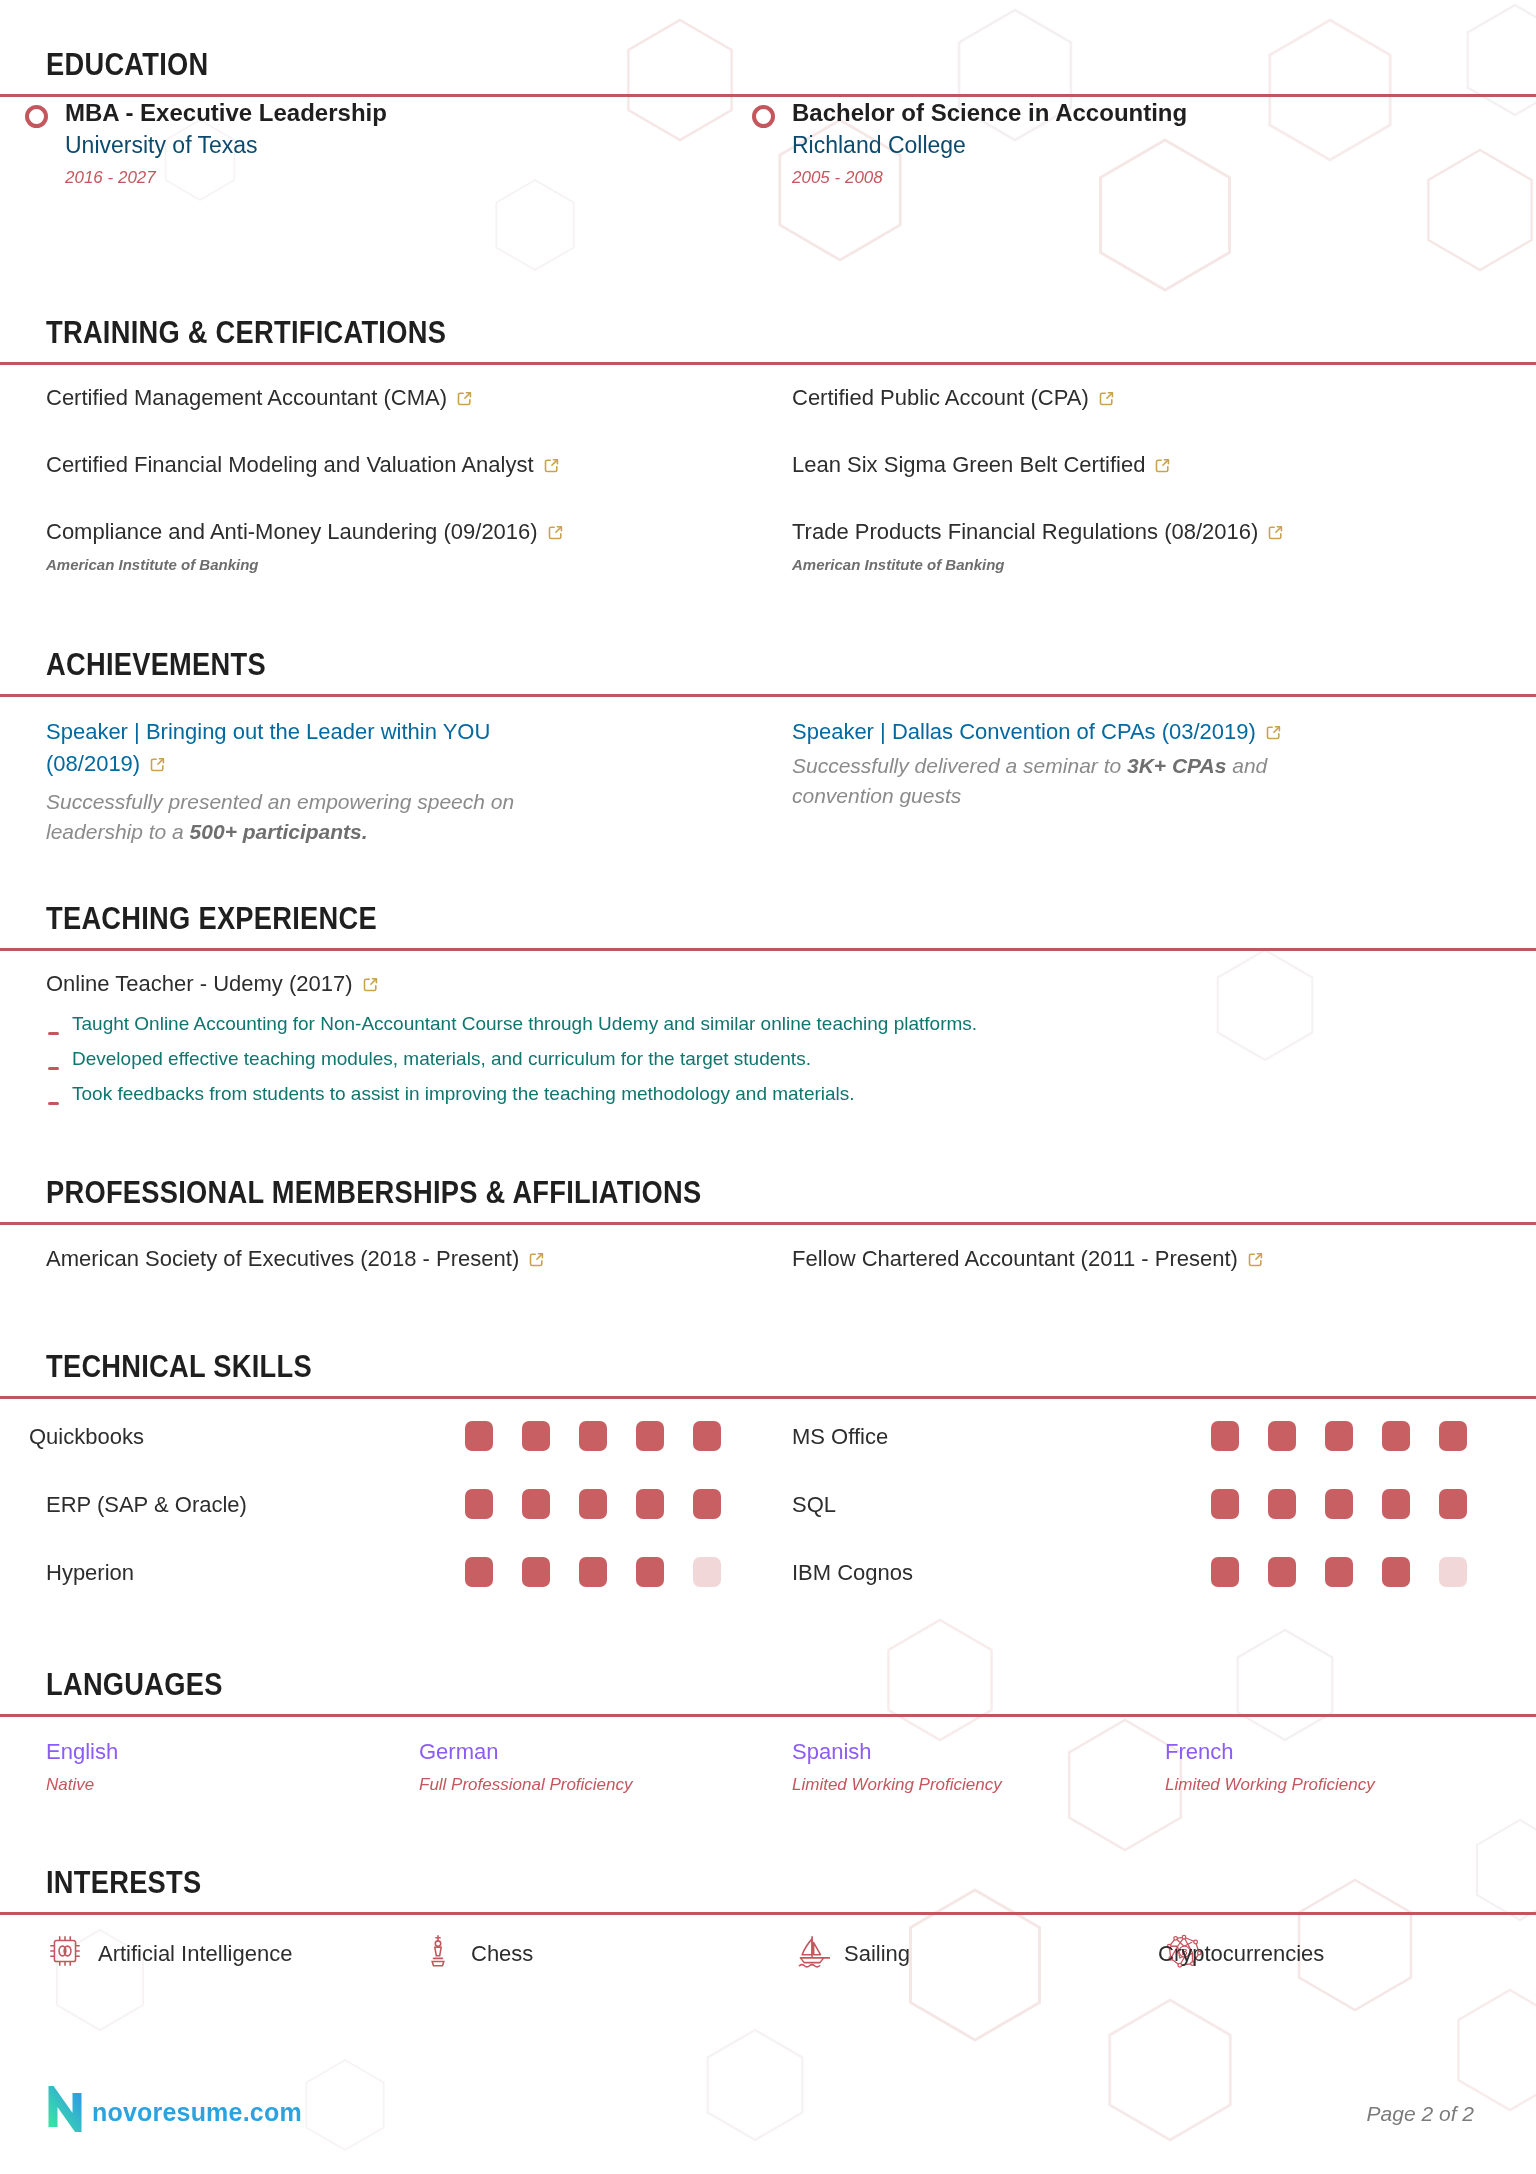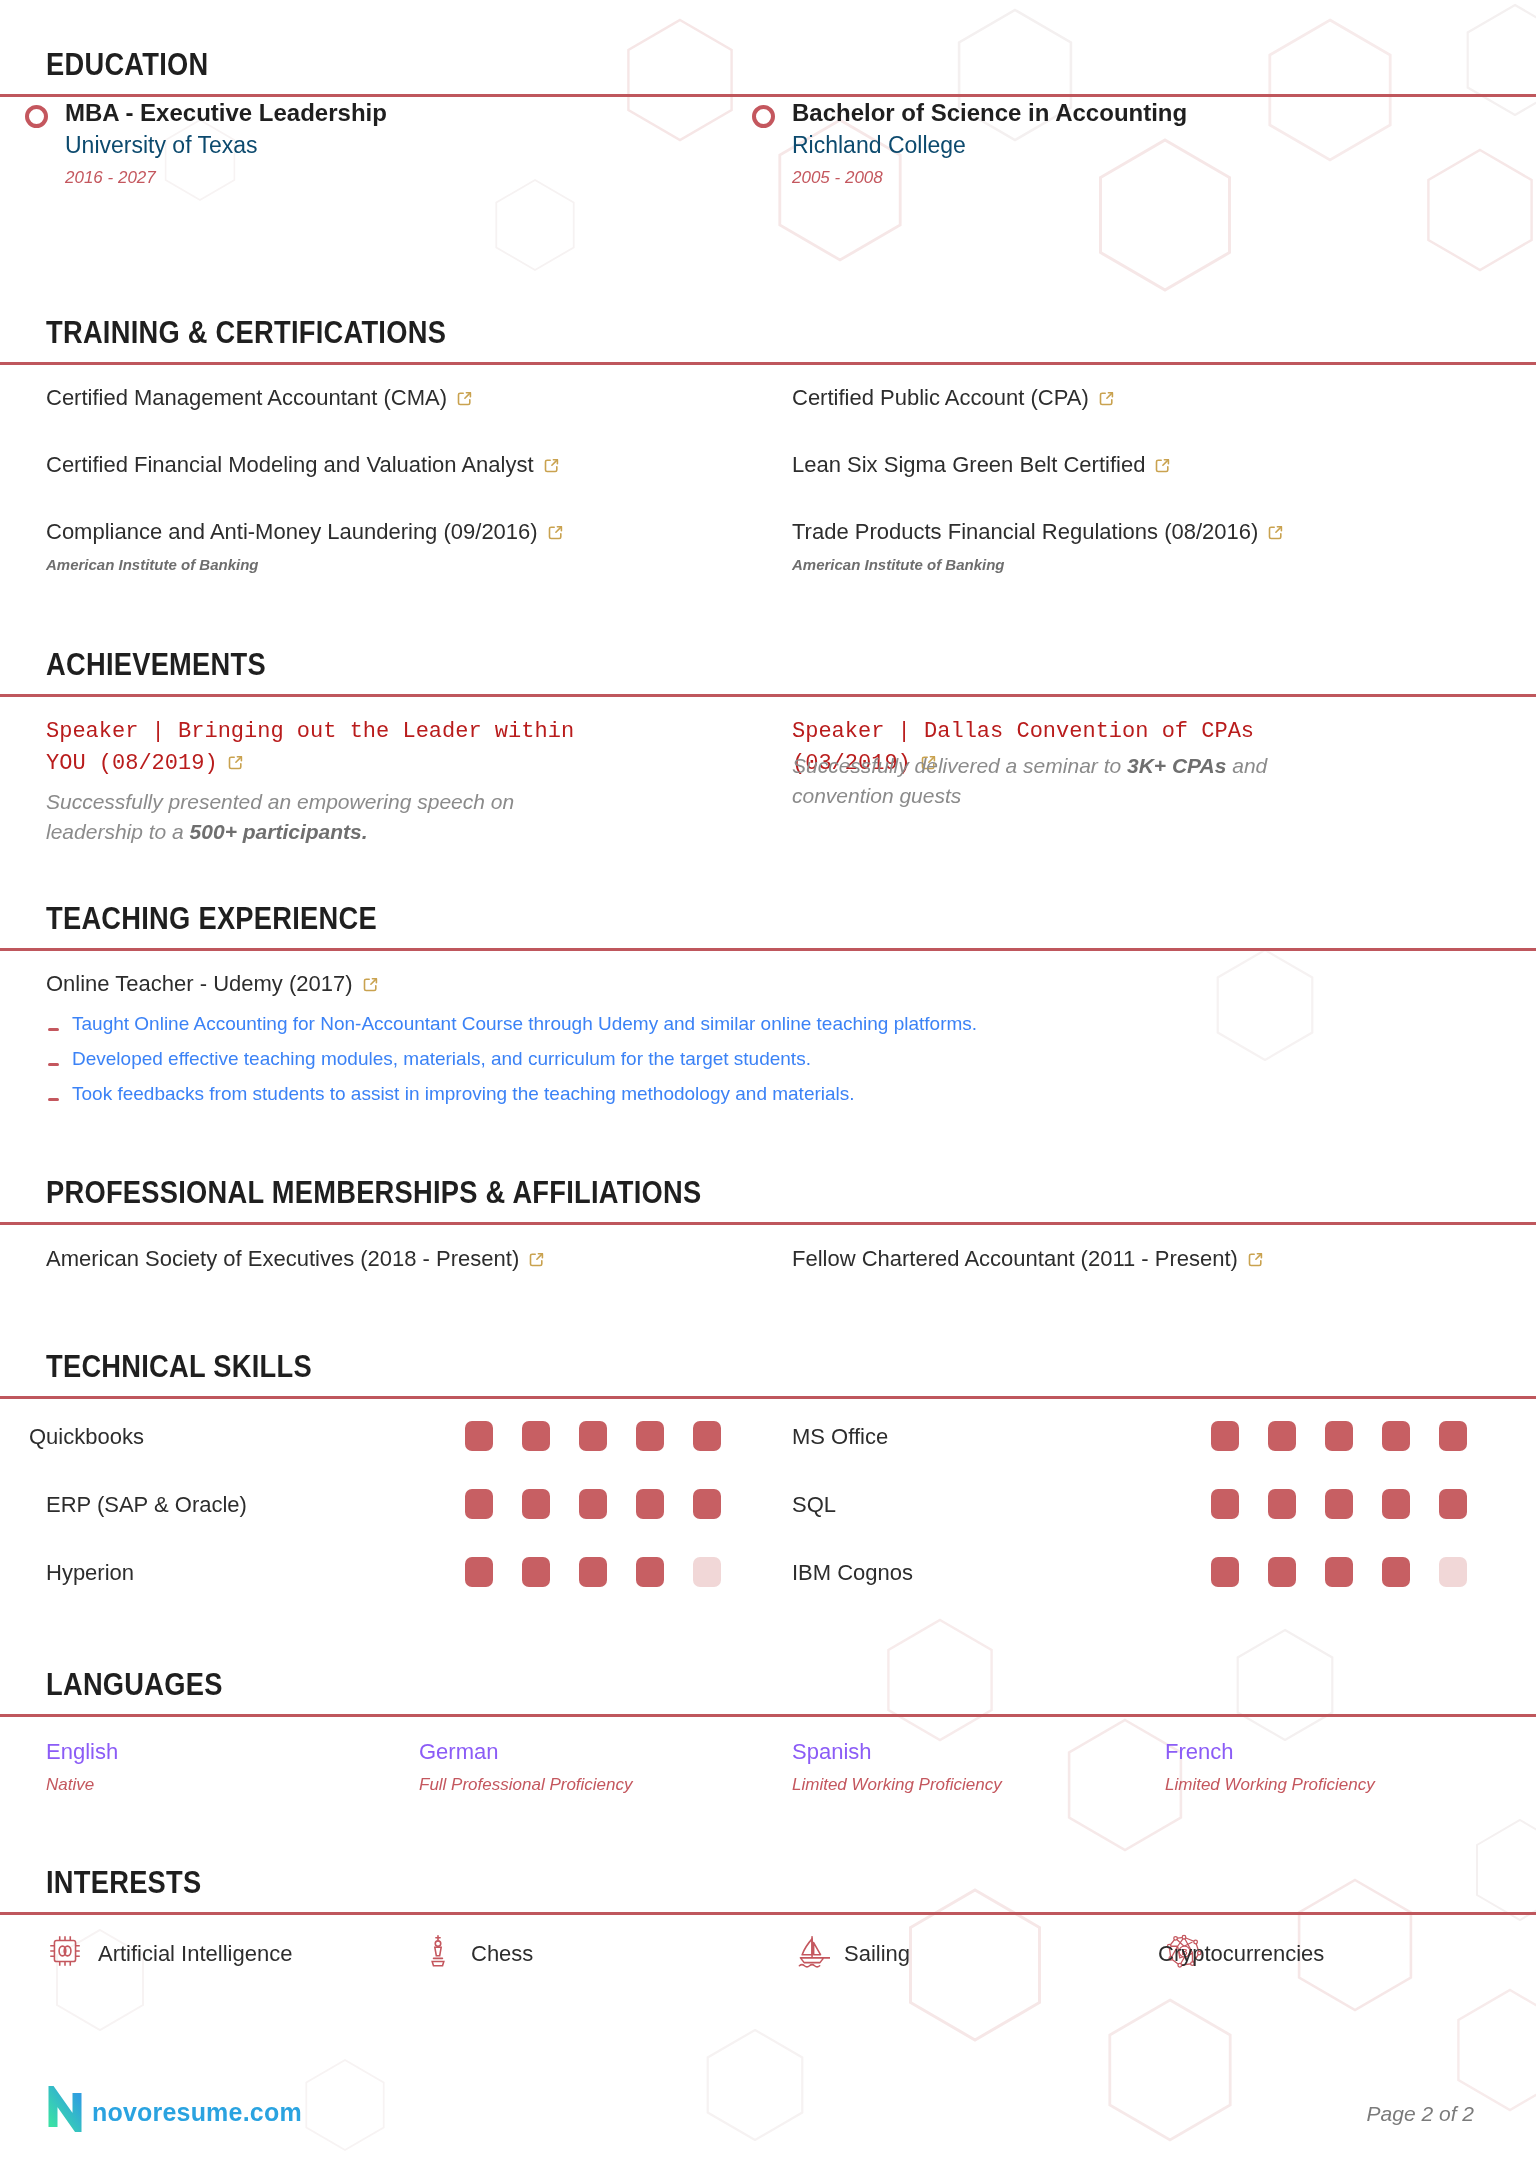--- a/index.html
+++ b/index.html
@@ -9,24 +9,24 @@
   .heading{position:absolute;font-size:31px;font-weight:800;color:#1f1f1f;letter-spacing:.3px;
            transform:scaleX(.88);transform-origin:left top;white-space:nowrap;}
   .rule{position:absolute;left:0;right:0;height:3px;background:#bf575d;}
   .item{position:absolute;font-size:22px;color:#2d2d2d;white-space:nowrap;}
   .ext{display:inline-block;margin-left:9px;vertical-align:-2px;}
   .sub{position:absolute;font-size:15px;font-style:italic;font-weight:700;color:#6e6e6e;}
   .deg{position:absolute;font-size:24px;font-weight:700;color:#1f1f1f;white-space:nowrap;}
   .school{position:absolute;font-size:23px;color:#0c4a6e;}
   .dates{position:absolute;font-size:17px;font-style:italic;color:#c4575e;}
   .ring{position:absolute;width:15px;height:15px;border:4px solid #c4575e;border-radius:50%;background:#fff;}
-  .ach-title{position:absolute;font-size:22px;line-height:1.45;color:#b91c1c;width:530px;font-family:Liberation Mono, monospace;}
+  .ach-title{position:absolute;font-size:22px;line-height:1.45;color:#0369a1;width:530px;}
   .ach-desc{position:absolute;font-size:21px;line-height:1.42;font-style:italic;color:#8b8b8b;width:520px;}
   .ach-desc b{color:#6f6f6f;}
-  .bullet-row{position:absolute;font-size:19px;color:#3b82f6;display:flex;align-items:center;}
+  .bullet-row{position:absolute;font-size:19px;color:#0f766e;display:flex;align-items:flex-end;}
   .dash{width:11px;height:3px;border-radius:2px;background:#c4575e;margin:11px 13px 0 2px;flex:none;}
   .squares{position:absolute;display:flex;gap:29px;}
   .sq{width:28px;height:30px;border-radius:7px;}
   .sq-f{background:#c75f63;}
   .sq-e{background:#f1d7d7;}
   .lang-name{position:absolute;font-size:22px;color:#8b5cf6;}
   .lang-level{position:absolute;font-size:17px;font-style:italic;color:#c4575e;white-space:nowrap;}
   .interest-label{position:absolute;font-size:22px;color:#2d2d2d;white-space:nowrap;}
   .icon36{position:absolute;width:38px;height:38px;}
   .brand{position:absolute;font-size:25px;font-weight:700;color:#2aa3e0;letter-spacing:.2px;}

